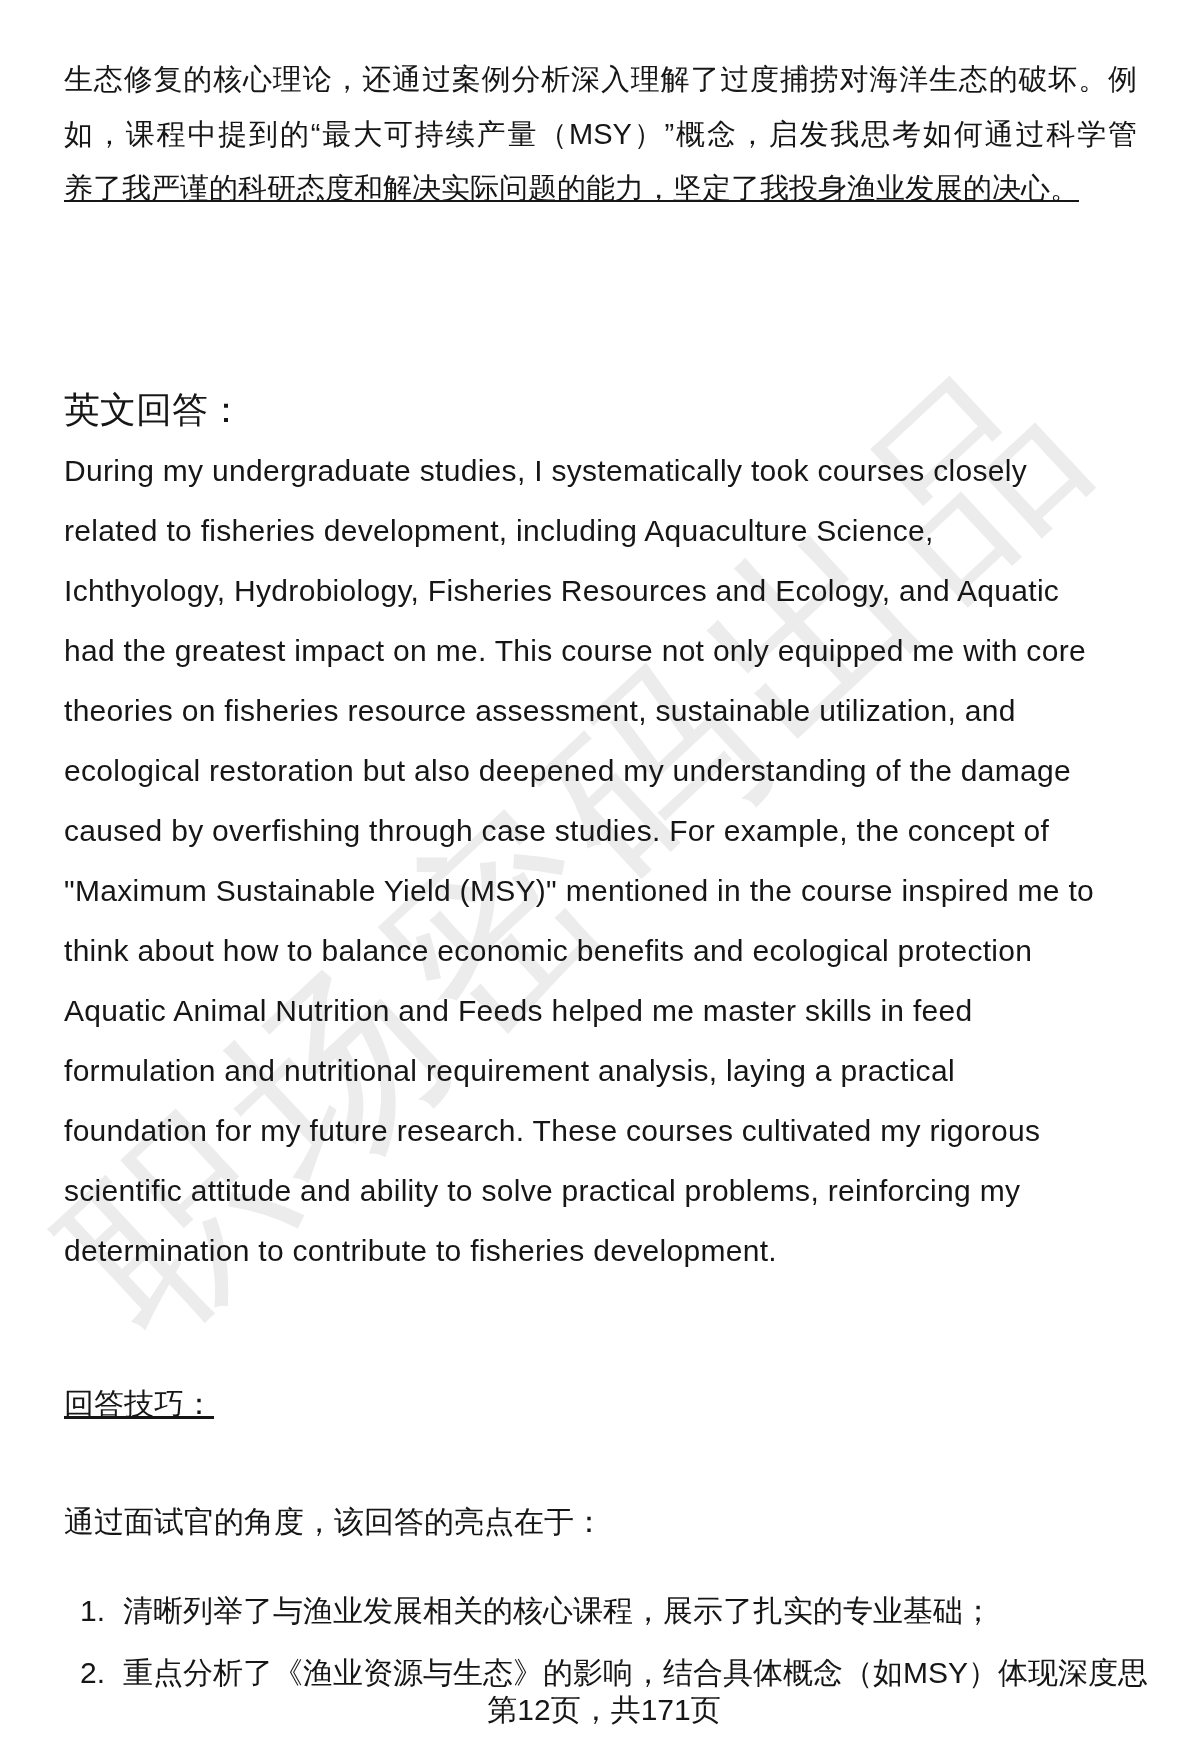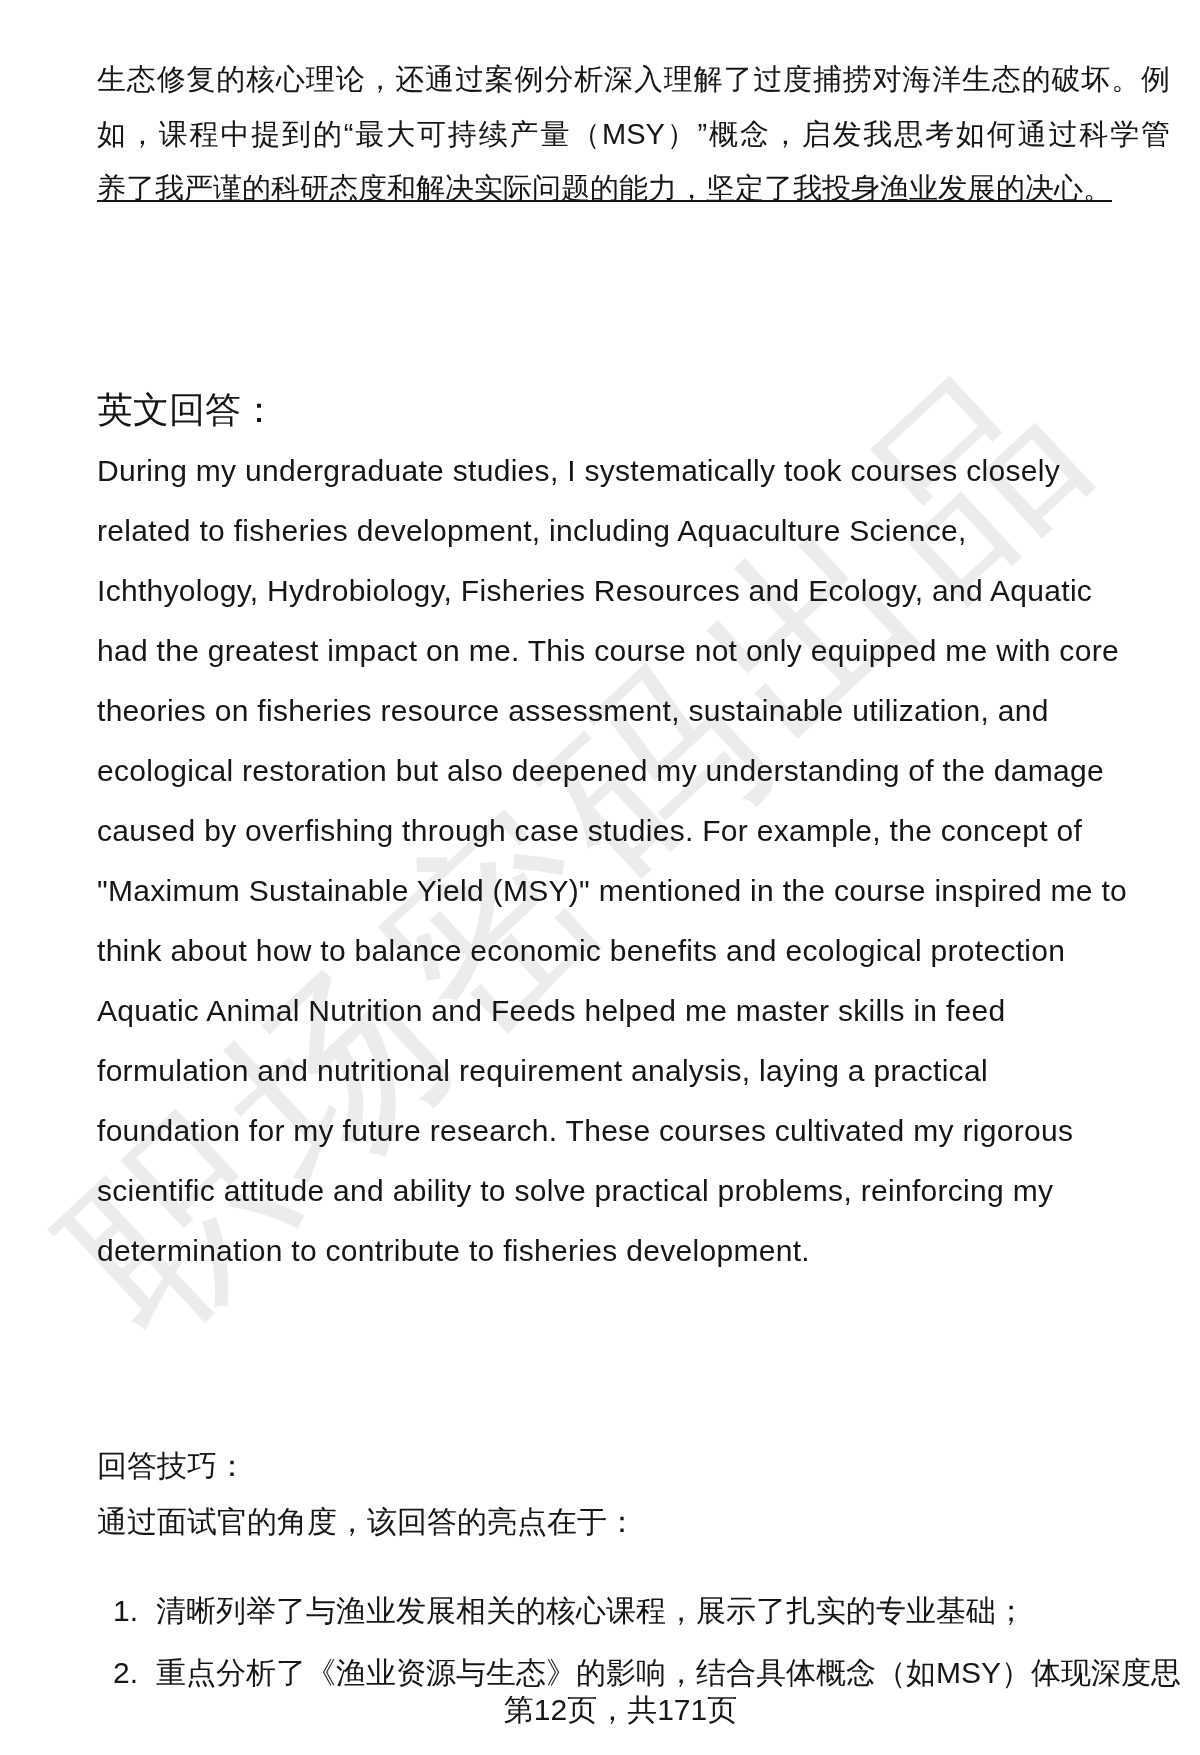--- a/index.html
+++ b/index.html
@@ -20,21 +20,21 @@
     transform: translate(-50%, -50%) rotate(-43deg);
     font-size: 200px;
     letter-spacing: 18px;
     color: #ececec;
     white-space: nowrap;
     z-index: 0;
     user-select: none;
     pointer-events: none;
   }
   
-  .content { position: absolute; inset: 0; z-index: 1; margin-left: 33px; }
+  .content { position: absolute; inset: 0; z-index: 1; }
 
   .cn-para {
     position: absolute;
     left: 64px;
     top: 52px;
     width: 1073px;
     font-size: 29px;
     line-height: 54.5px;
   }
   .cn-line {
@@ -46,21 +46,21 @@
   .cn-line:last-child { text-align-last: left; text-decoration: underline; }
 
   .label {
     position: absolute;
     left: 64px;
     font-size: 36px;
     line-height: 40px;
     white-space: nowrap;
   }
   .en-label  { top: 390px; }
-  .tips-label{ top: 1446px; font-size: 30px; }
+  .tips-label{ top: 1384px; font-size: 30px; text-decoration: underline; }
 
   .en-para {
     position: absolute;
     left: 64px;
     top: 441px;
     width: 1110px;
     font-size: 30px;
     line-height: 60px;
     letter-spacing: 0.3px;
   }

